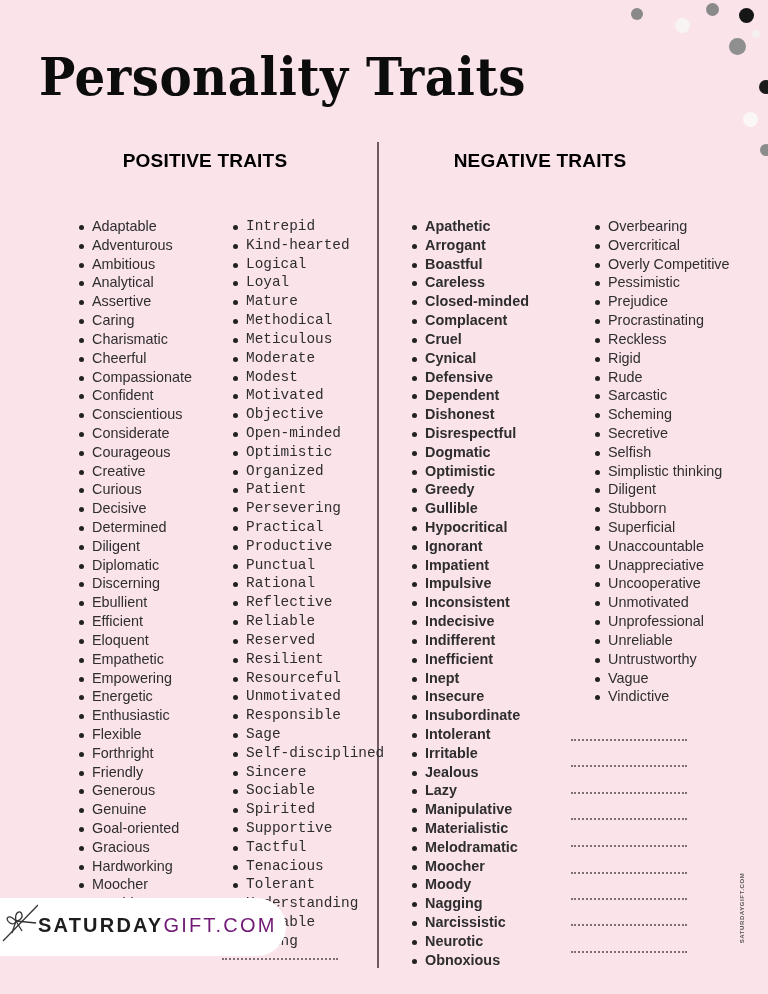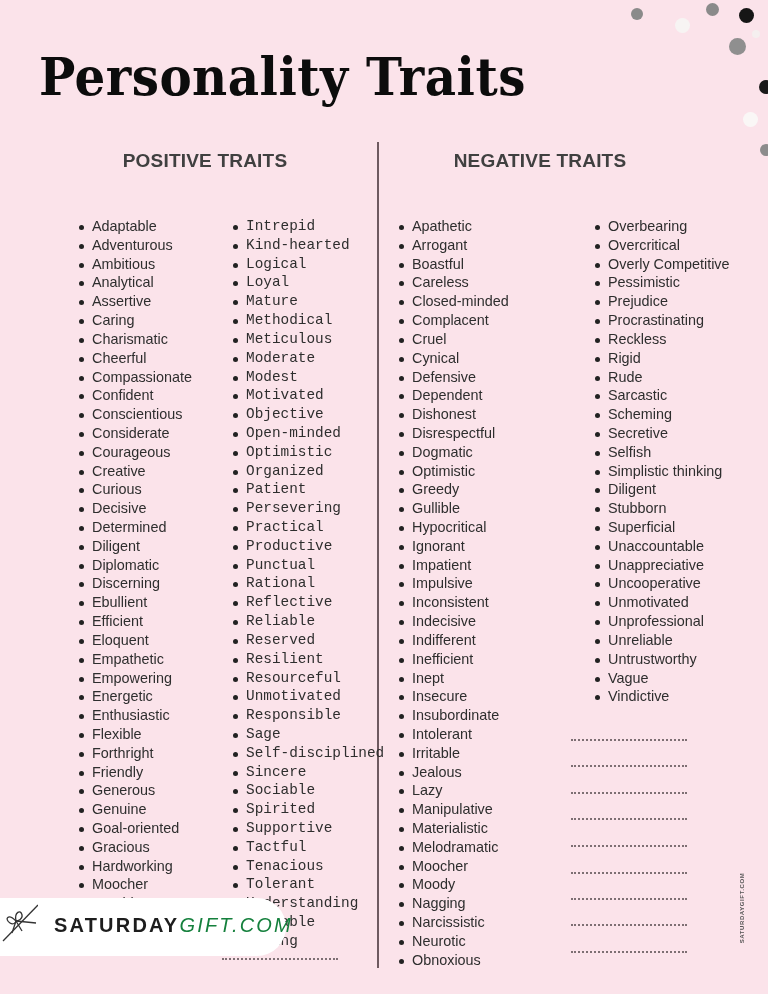--- a/index.html
+++ b/index.html
@@ -13,21 +13,21 @@
   .title {
     position: absolute; left: 39px; top: 48px;
     font-family: "DejaVu Serif", "Liberation Serif", serif;
     font-weight: bold; font-size: 52px; letter-spacing: 0.5px;
     color: #0c0c0c; margin: 0; line-height: 1.1;
     transform: scaleX(0.93); transform-origin: left center;
   }
   .section-heading {
     position: absolute; top: 150px; margin: 0;
     font-family: "Liberation Sans", sans-serif;
-    font-weight: bold; font-size: 19px; color: #404040;
+    font-weight: bold; font-size: 19px; color: #000000;
     letter-spacing: 0.2px; text-align: center; width: 300px;
   }
   .heading-pos { left: 55px; }
   .heading-neg { left: 390px; }
   .divider {
     position: absolute; left: 377px; top: 142px;
     width: 2px; height: 826px; background: #6e5a60;
   }
   ul.col {
     position: absolute; top: 205px; margin: 12px; padding: 0;
@@ -36,39 +36,39 @@
   ul.col li {
     position: relative; height: 18.82px; line-height: 18.82px;
     font-size: 14.4px; color: #2e2e2e; padding-left: 13px; white-space: nowrap;
   }
   ul.col li::before {
     content: ""; position: absolute; left: 0; top: 8px;
     width: 5px; height: 5px; border-radius: 50%; background: #222;
   }
   .c1 { left: 67px; }
   .c2 { left: 221px; font-family: Liberation Mono, monospace; }
-  .c3 { left: 387px; }
+  .c3 { left: 400px; font-weight: bold; }
   .c4 { left: 583px; }
   .dotline {
     position: absolute; height: 0; width: 116px;
     border-top: 2px dotted #7d6f73;
   }
   .confetti { position: absolute; border-radius: 50%; }
   .logo-banner {
     position: absolute; left: 0; top: 898px; width: 286px; height: 58px;
     background: #ffffff;
     border-radius: 0 30px 30px 0;
   }
   .logo-text {
     position: absolute; left: 38px; top: 914px;
     font-family: "Liberation Sans", sans-serif; font-size: 20px;
     letter-spacing: 2.2px; color: #1d1d1d; white-space: nowrap;
   }
-  .logo-text b { font-weight: bold; margin-left: 16px; }
-  .logo-text span.light { font-weight: normal; color: #15803d; font-style: italic; }
+  .logo-text b { font-weight: bold; }
+  .logo-text span.light { font-weight: normal; color: #701a75; }
   .bow-icon { position: absolute; left: 2px; top: 903px; }
   .vertical-logo {
     position: absolute; left: 735px; top: 868px;
     width: 14px; height: 80px;
   }
   .vertical-logo span {
     position: absolute; left: 7px; top: 40px;
     transform: translate(-50%,-50%) rotate(-90deg);
     font-size: 6px; letter-spacing: 0.6px; color: #555; white-space: nowrap;
     font-family: "Liberation Sans", sans-serif; font-weight: bold;

